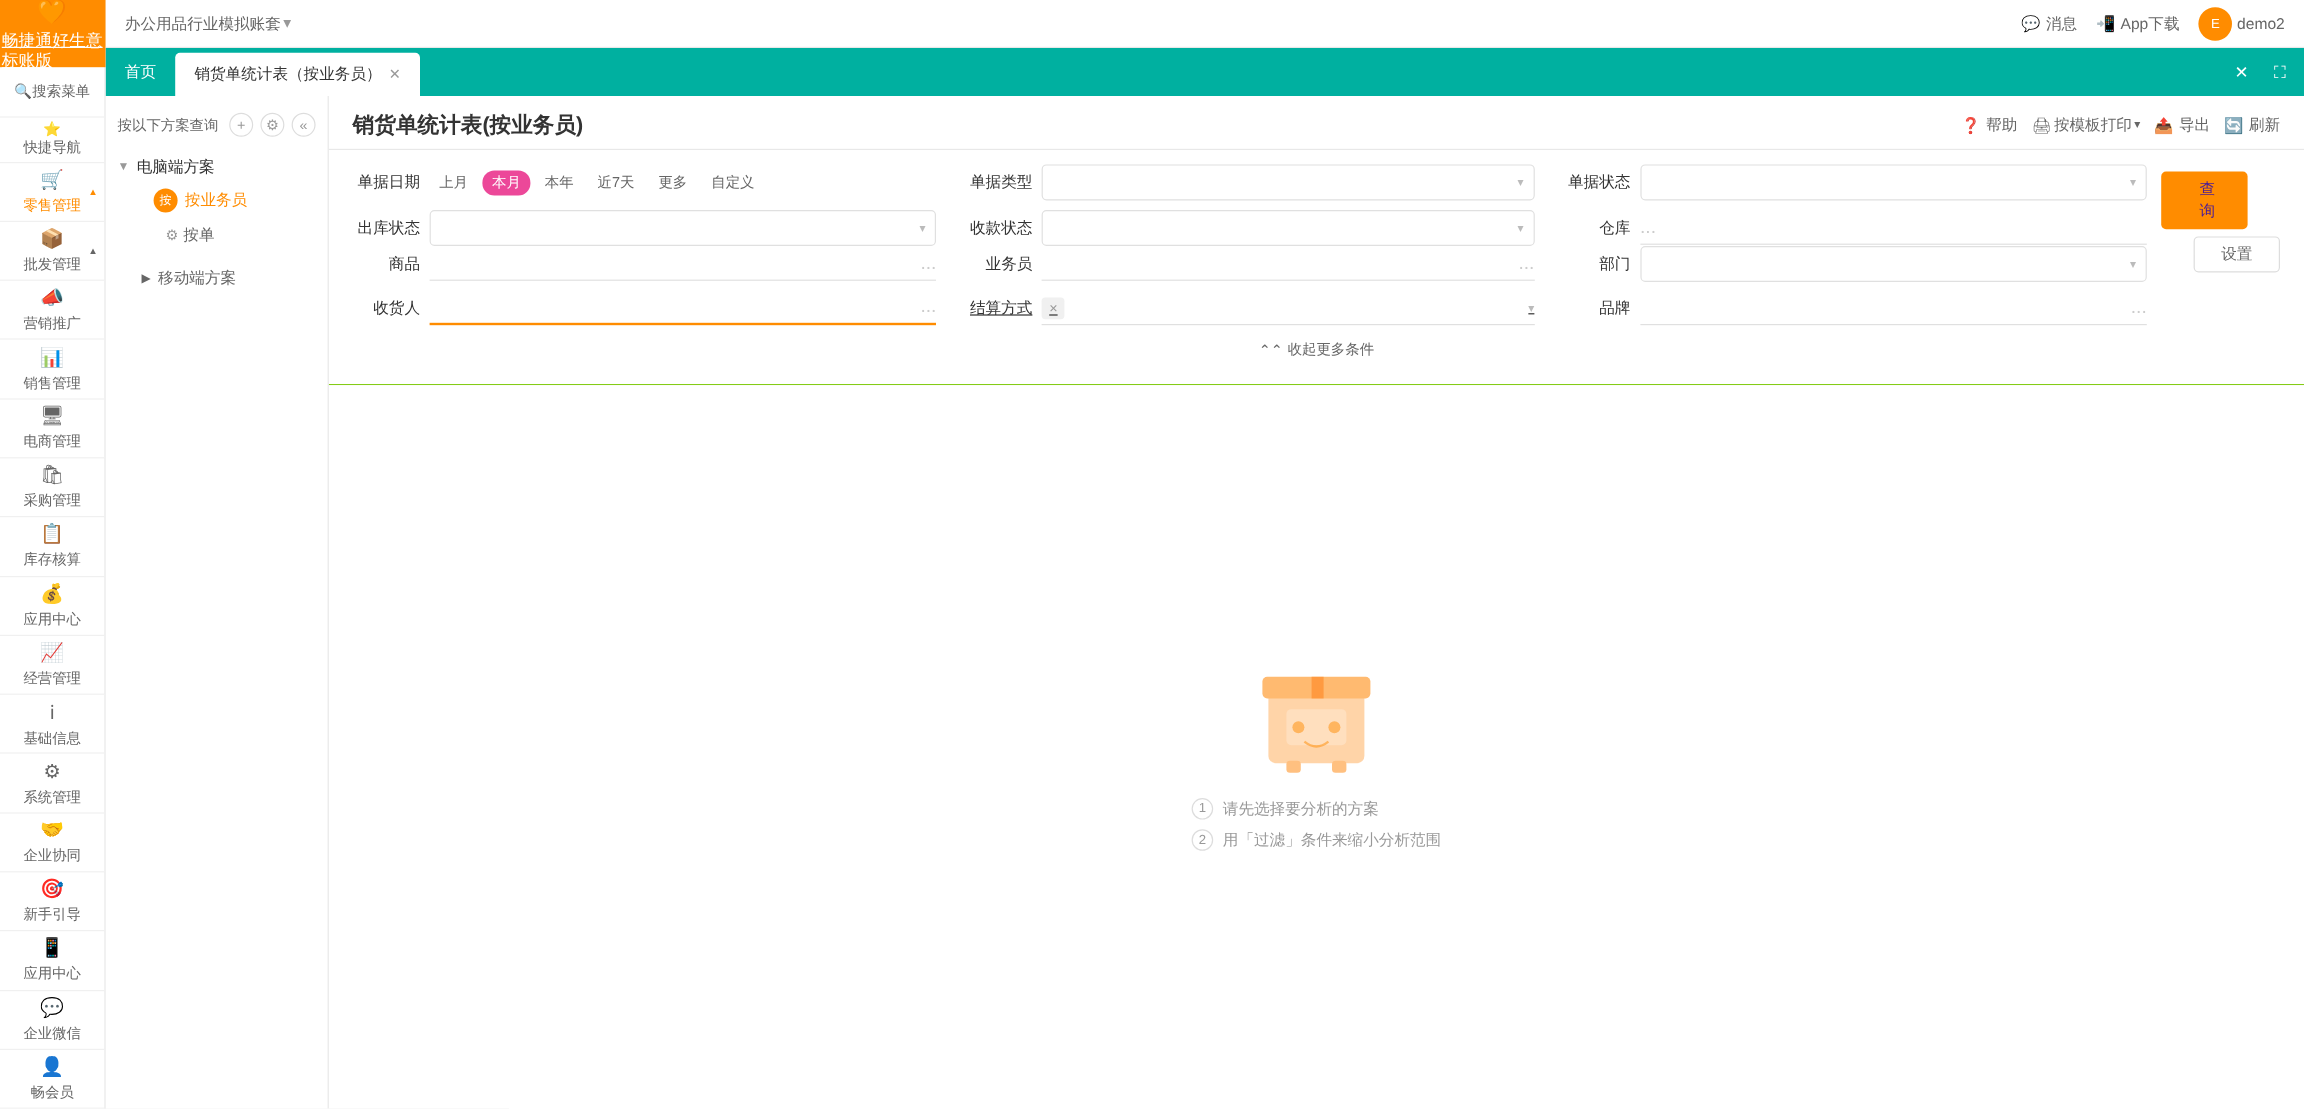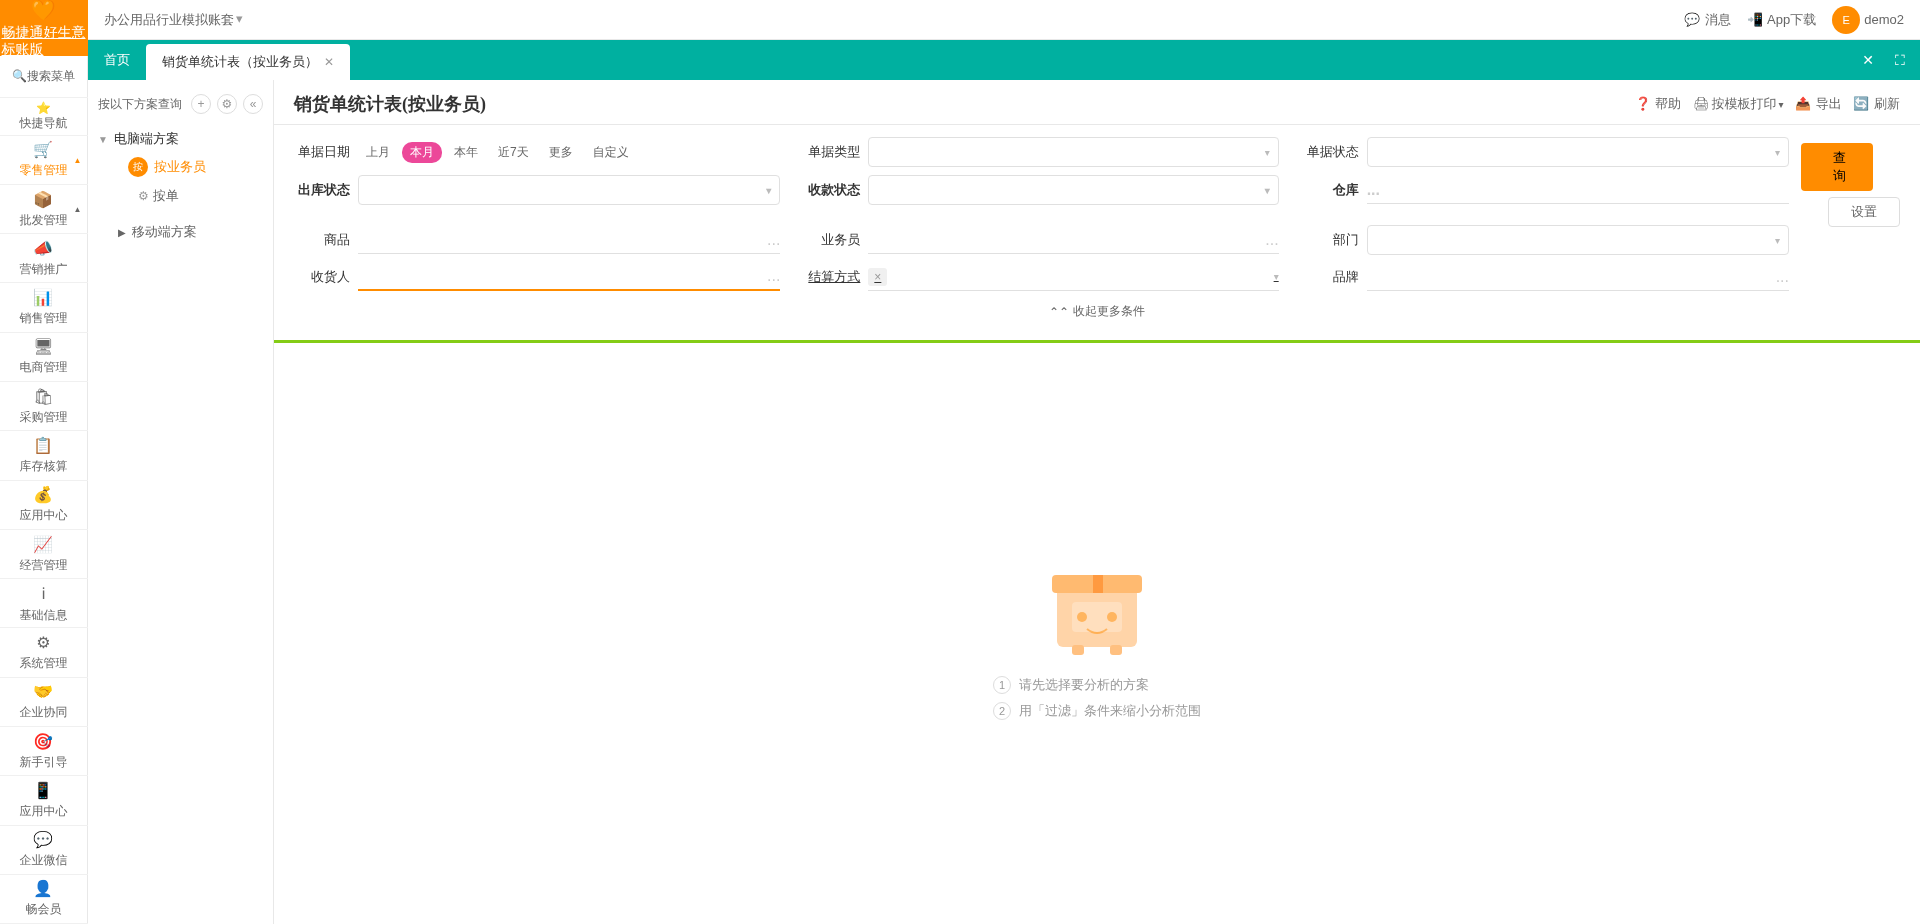--- a/index.html
+++ b/index.html
@@ -53,36 +53,36 @@
     .scheme-item.active { color: #ff8c00; }
     .scheme-item .scheme-icon { width: 20px; height: 20px; border-radius: 50%; background: #ff8c00; display: flex; align-items: center; justify-content: center; color: white; font-size: 10px; }
     .sub-scheme-item { padding: 5px 10px 5px 40px; font-size: 13px; color: #666; cursor: pointer; display: flex; align-items: center; gap: 4px; }
     .mobile-scheme { padding: 5px 10px 5px 20px; font-size: 13px; color: #666; cursor: pointer; display: flex; align-items: center; gap: 6px; }
     .mobile-scheme .arrow { font-size: 10px; }
 
     
     .right-content { flex: 1; display: flex; flex-direction: column; overflow: hidden; }
 
     
-    .page-header { background: white; padding: 12px 20px 8px; border-bottom: 1px solid #e8e8e8; display: flex; align-items: center; justify-content: space-between; font-family: Liberation Serif, serif; }
+    .page-header { background: white; padding: 12px 20px 8px; border-bottom: 1px solid #e8e8e8; display: flex; align-items: center; justify-content: space-between; }
     .page-title { font-size: 18px; font-weight: bold; color: #333; }
     .page-actions { display: flex; align-items: center; gap: 12px; font-size: 13px; color: #666; }
     .page-action-btn { display: flex; align-items: center; gap: 4px; cursor: pointer; color: #666; }
     .export-dropdown { display: flex; align-items: center; gap: 2px; cursor: pointer; }
 
     
-    .filter-area { background: white; padding: 12px 20px; border-bottom: 3px solid #84cc16; }
+    .filter-area { background: white; padding: 12px 20px; border-bottom: 1px solid #84cc16; }
     .date-tabs { display: flex; gap: 4px; align-items: center; }
     .date-tab { padding: 2px 8px; font-size: 12px; color: #666; cursor: pointer; border-radius: 2px; }
     .date-tab.active { background: #ec4899; color: white; border-radius: 10px; }
     .date-range { font-size: 12px; color: #666; }
     .filter-tag { display: flex; align-items: center; gap: 4px; background: #f0f0f0; border-radius: 3px; padding: 2px 6px; font-size: 12px; }
 
     .collapse-bar { display: flex; justify-content: center; align-items: center; padding: 8px; cursor: pointer; font-size: 12px; color: #666; gap: 4px; }
-    .btn-query { background: #ff8c00; color: #000000; border: none; border-radius: 4px; padding: 6px 32px; font-size: 13px; cursor: pointer; width: 72px; }
+    .btn-query { background: #ff8c00; color: #4c1d95; border: none; border-radius: 4px; padding: 6px 32px; font-size: 13px; cursor: pointer; width: 72px; }
     .btn-settings { background: white; color: #666; border: 1px solid #ddd; border-radius: 4px; padding: 5px 16px; font-size: 13px; cursor: pointer; width: 72px; margin-left: 27px; }
 
     
     .empty-area { flex: 1; display: flex; flex-direction: column; align-items: center; justify-content: center; background: white; gap: 16px; }
     .empty-tips { display: flex; flex-direction: column; gap: 8px; }
     .empty-tip { display: flex; align-items: center; gap: 8px; font-size: 13px; color: #999; }
     .tip-num { width: 18px; height: 18px; border-radius: 50%; border: 1px solid #ddd; display: flex; align-items: center; justify-content: center; font-size: 11px; color: #999; }
     .filter-item { display: flex; align-items: center; padding: 6px 12px 6px 0; }
     .filter-item-label { width: 64px; font-size: 13px; color: #333; text-align: right; padding-right: 8px; flex-shrink: 0; }
     .select-box { height: 30px; border: 1px solid #e0e0e0; border-radius: 4px; display: flex; align-items: center; padding: 0 8px; cursor: pointer; background: white; font-size: 12px; color: #bbb; justify-content: space-between; }
@@ -300,21 +300,21 @@
 
               <div class="filter-item" style="display:flex;align-items:center;padding:0 0 0 12px;">
                 <div class="filter-item-label">单据状态</div>
                 <div class="select-box" style="flex:1;">
                   <span></span>
                   <span class="chevron-down">▾</span>
                 </div>
               </div>
             </div>
 
-            <div style="display:grid; grid-template-columns:1fr 1fr 1fr; margin-bottom:20px;font-weight:bold;">
+            <div style="display:grid; grid-template-columns:1fr 1fr 1fr; margin-bottom:0;">
 
               <div class="filter-item" style="display:flex;align-items:center;padding:0 12px 0 0;">
                 <div class="filter-item-label">出库状态</div>
                 <div class="select-box" style="flex:1;">
                   <span></span>
                   <span class="chevron-down">▾</span>
                 </div>
               </div>
 
               <div class="filter-item" style="display:flex;align-items:center;padding:0 12px;">

